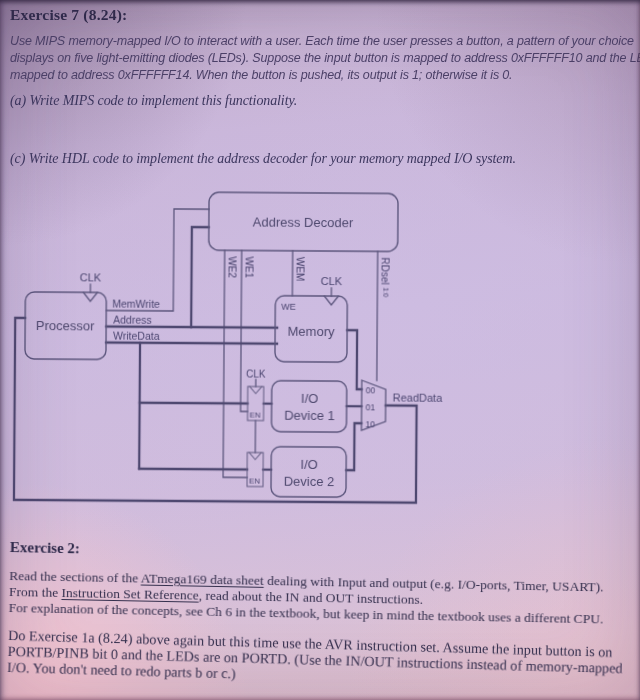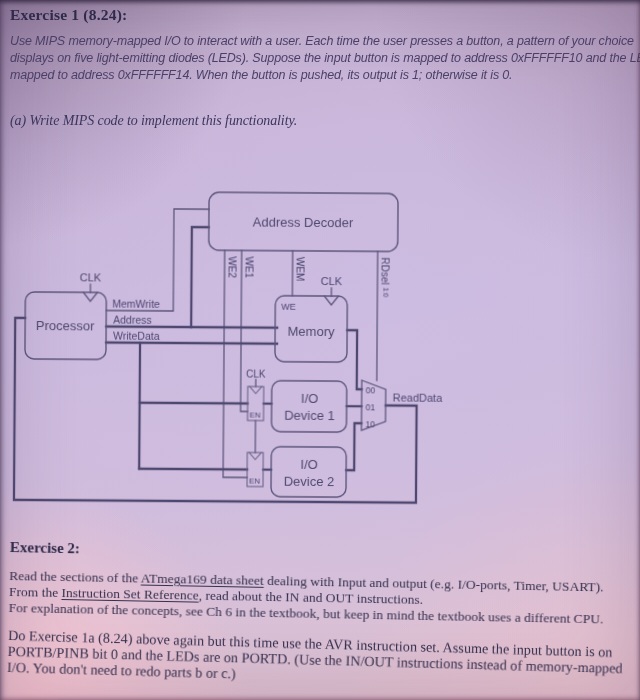--- a/index.html
+++ b/index.html
@@ -18,21 +18,21 @@
     box-shadow:
       inset 0 4px 5px -2px rgba(48,36,62,.85),
       inset 4px 0 6px -2px rgba(70,54,92,.55),
       inset -3px 0 5px -2px rgba(86,62,94,.45),
       inset 0 -3px 4px -1px rgba(156,96,116,.55),
       inset 0 0 70px 8px rgba(74,52,94,.20);}
   .txt{position:absolute;white-space:nowrap;}
   .h1{left:10px;top:6px;font-weight:bold;font-size:15.5px;letter-spacing:.2px;color:#2e2a4a;filter:blur(.25px);}
   .intro{left:10px;top:33px;font-family:"Liberation Sans",sans-serif;font-style:italic;
     font-size:12.5px;line-height:17px;letter-spacing:-.15px;color:#4c4168;filter:blur(.3px);}
-  .item{font-style:italic;font-size:14px;color:#3c365e;letter-spacing:-.1px;filter:blur(.3px);margin-top:20px;}
+  .item{font-style:italic;font-size:14px;color:#3c365e;letter-spacing:-.1px;filter:blur(.3px);}
   .ia{left:10px;top:93px;} .ib{left:10px;top:122px;} .ic{left:10px;top:151px;}
   .ex2{position:absolute;left:10px;top:539px;width:625px;transform:rotate(1.1deg);transform-origin:0 0;
     color:#35304e;filter:blur(.25px);}
   .h2{font-weight:bold;font-size:15px;color:#2e2a4a;}
   .p1{position:absolute;top:29px;left:0;font-size:13.5px;line-height:16px;white-space:nowrap;}
   .p2{position:absolute;top:88px;left:0;font-size:14.2px;line-height:16px;white-space:nowrap;transform:rotate(.5deg);transform-origin:0 0;}
   .lnk{text-decoration:underline;text-underline-offset:2px;}
   svg text{font-family:"Liberation Sans",sans-serif;fill:#4b4570;}
   .blocklbl{font-size:13px;fill:#4f496f;}
   .smlbl{font-size:10.5px;}
@@ -40,29 +40,30 @@
   .tinylbl{font-size:8px;}
   .muxlbl{font-size:8.5px;}
   .rotlbl{font-size:10px;}
   svg{filter:blur(.2px);}
 </style>
 </head>
 <body>
 
 <div class="page">
 
-  <div class="txt h1">Exercise 1 (8.24):</div>
+  <div class="txt h1">Exercise 7 (8.24):</div>
 
   <div class="intro" style="position:absolute;">
     <div class="txt" style="position:static;">Use MIPS memory-mapped I/O to interact with a user. Each time the user presses a button, a pattern of your choice</div>
     <div class="txt" style="position:static;">displays on five light-emitting diodes (LEDs). Suppose the input button is mapped to address 0xFFFFFF10 and the LEDs are</div>
     <div class="txt" style="position:static;">mapped to address 0xFFFFFF14. When the button is pushed, its output is 1; otherwise it is 0.</div>
   </div>
 
   <div class="txt item ia">(a) Write MIPS code to implement this functionality.</div>
+  <div class="txt item ic">(c) Write HDL code to implement the address decoder for your memory mapped I/O system.</div>
 
   <svg width="640" height="700" viewBox="0 0 640 700" style="position:absolute;left:0;top:0;transform:rotate(.4deg);" fill="none" stroke-linecap="square" stroke-linejoin="miter">
 
     <g stroke="#5d577e" stroke-width="1.3">
       <path d="M106,312 H173 V210 H208"></path>
       <path d="M224,251 V478 H248"></path>
       <path d="M241,251 V412 H248"></path>
       <path d="M292,251 V296"></path>
       <path d="M377,251 V380"></path>
       <path d="M90,286 V294"></path>

